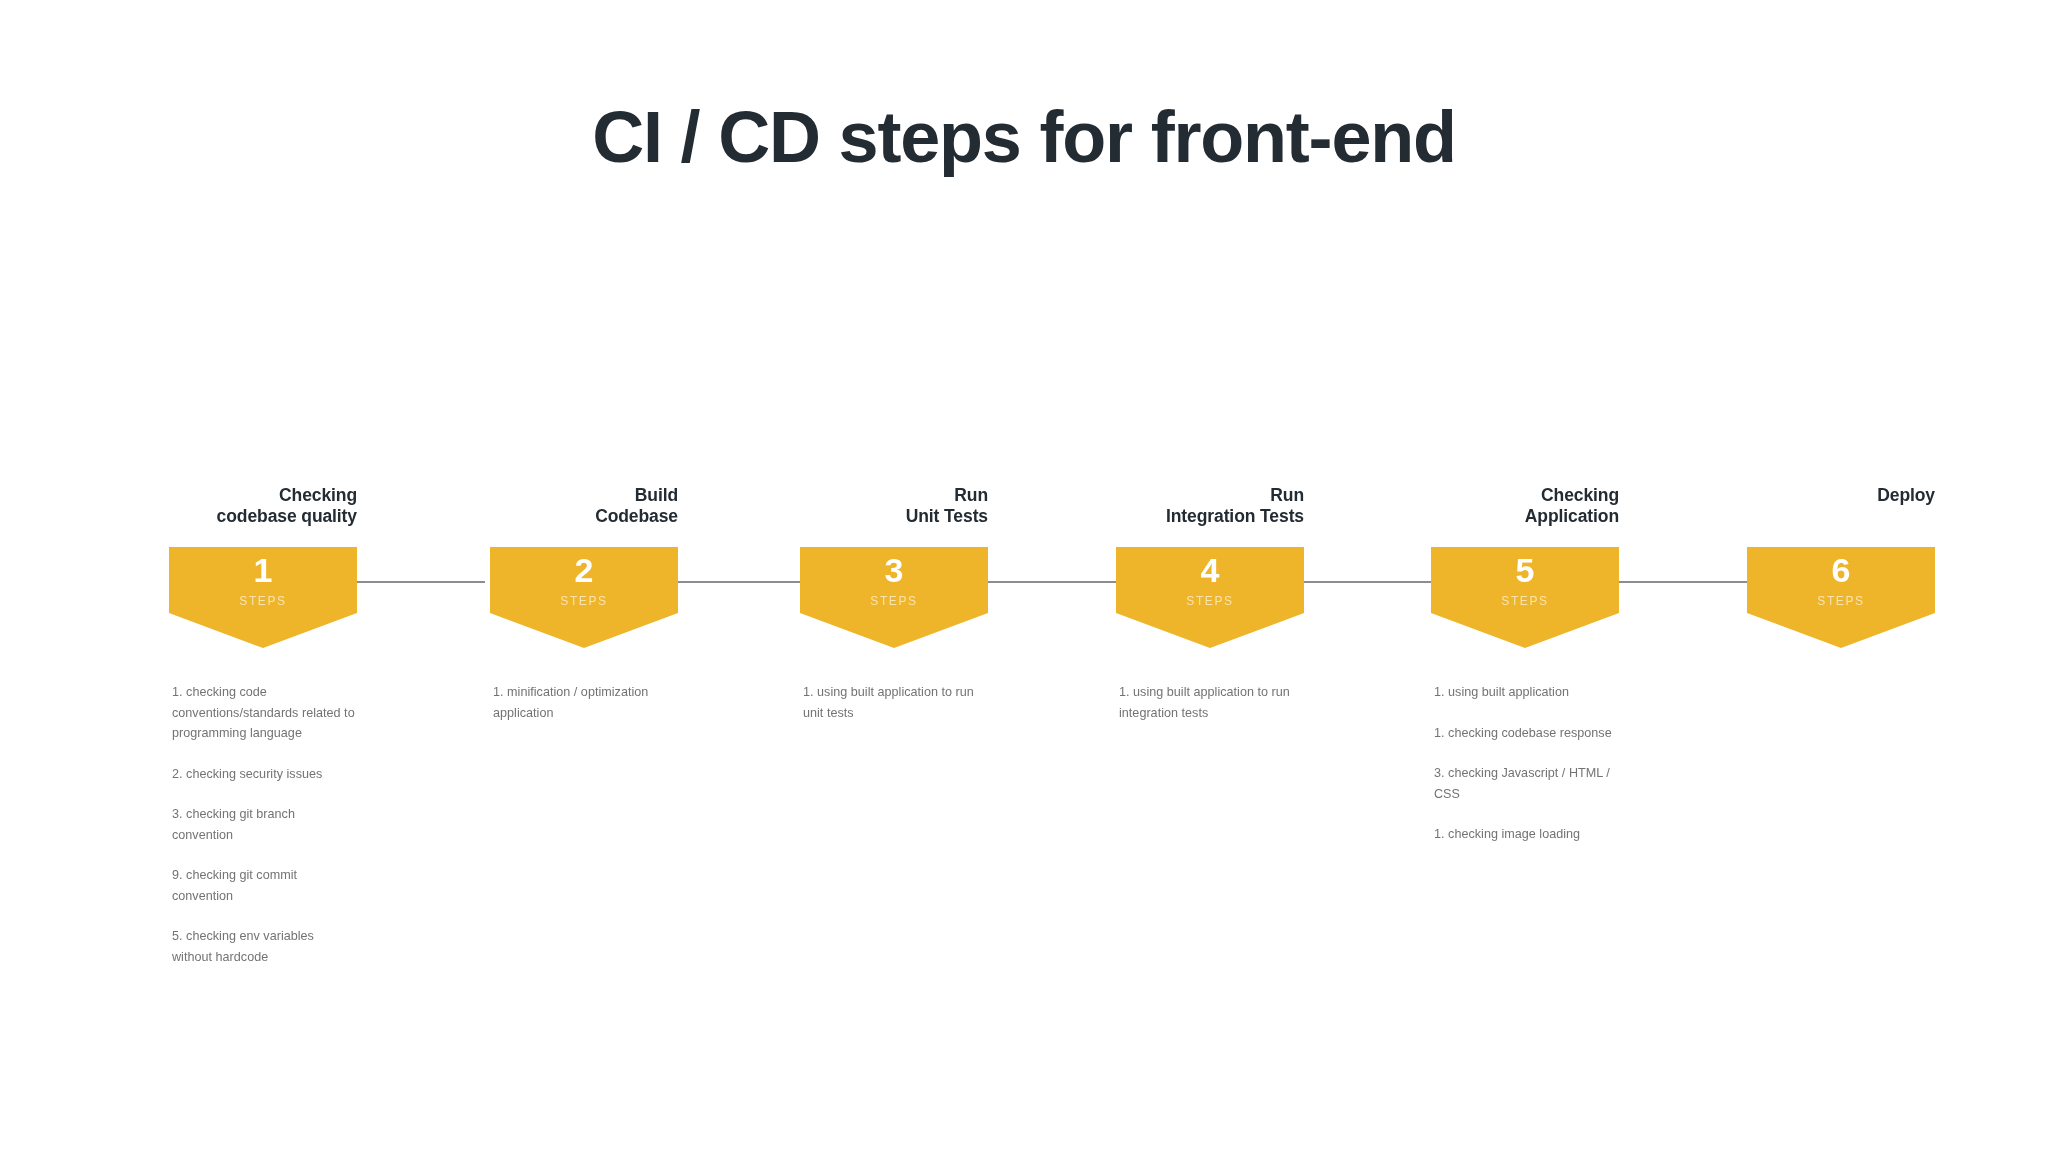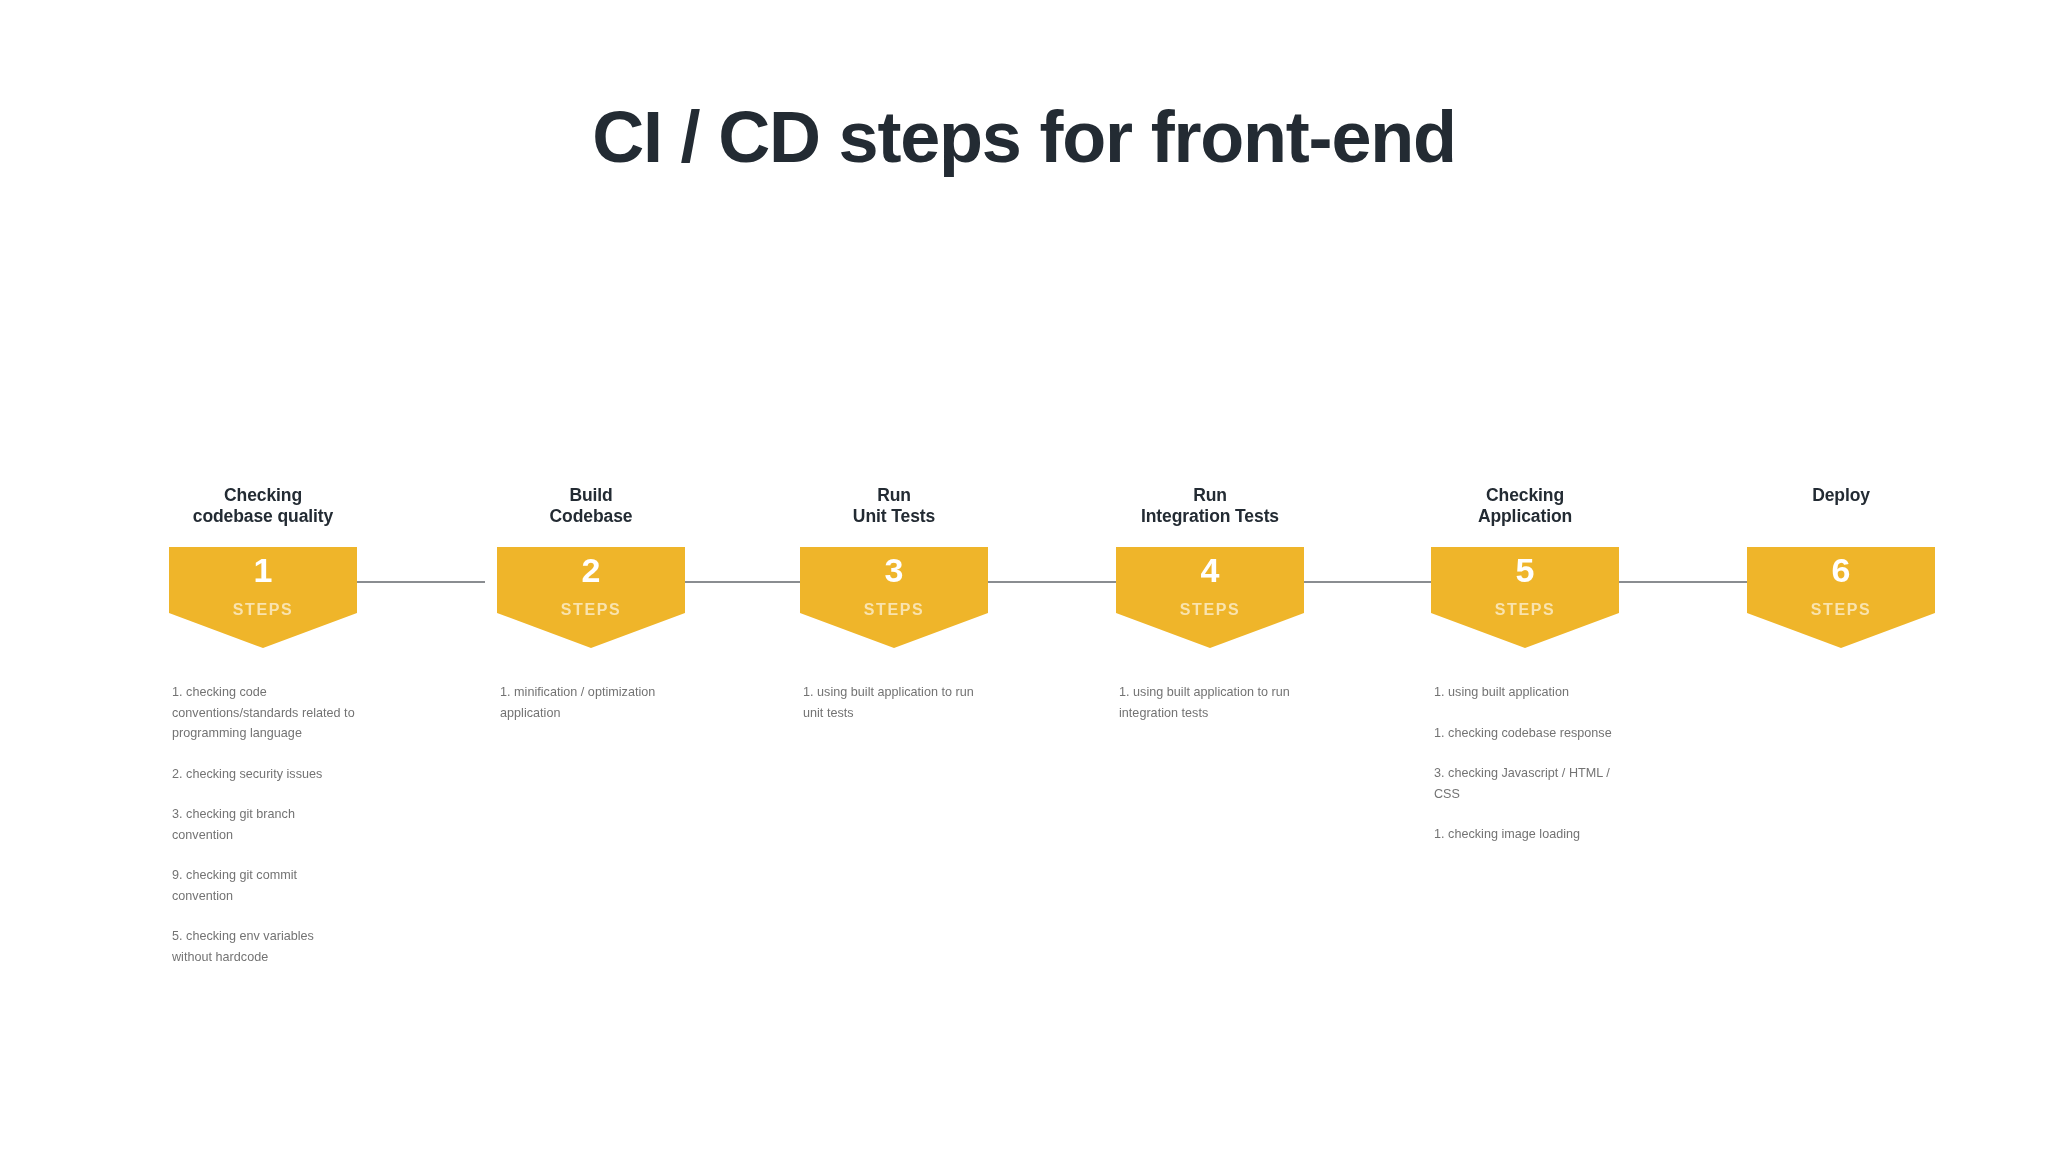--- a/index.html
+++ b/index.html
@@ -65,21 +65,21 @@
   .col {
     position: absolute;
     top: 0;
     width: 188px;
   }
 
   .col-heading {
     font-size: 17.5px;
     font-weight: 700;
     color: #232b33;
-    text-align: center;
+    text-align: right;
     line-height: 21px;
     letter-spacing: -0.1px;
     margin: 0;
     height: 44px;
     white-space: pre-line;
   }
 
   
   .badge {
     position: relative;
@@ -108,26 +108,26 @@
     box-sizing: border-box;
   }
   .badge-number {
     font-size: 34px;
     font-weight: 700;
     color: #ffffff;
     line-height: 36px;
     letter-spacing: 0px;
   }
   .badge-steps {
-    font-size: 16px;
-    font-weight: 700;
+    font-size: 12px;
+    font-weight: 400;
     color: rgba(255, 255, 255, 0.62);
     letter-spacing: 1.6px;
     line-height: 24px;
-    margin-top: 10px;
+    margin-top: 1px;
   }
 
   
   .items {
     margin-top: 34px;
     padding-left: 3px;
   }
   .item {
     font-size: 12.6px;
     line-height: 20.5px;
@@ -165,21 +165,21 @@
           </div>
         </div>
         <div class="items">
           <div class="item">1. checking code conventions/standards related to programming language</div>
           <div class="item">2. checking security issues</div>
           <div class="item">3. checking git branch convention</div>
           <div class="item">9. checking git commit convention</div>
           <div class="item">5. checking env variables without hardcode</div>
         </div>
       </div>
-      <div class="col" style="left: 328px;">
+      <div class="col" style="left: 321px;">
         <div class="col-heading">Build
 Codebase</div>
         <div class="badge">
           <svg class="badge-shape" viewBox="0 0 188 101" preserveAspectRatio="none">
             <polygon points="0,0 188,0 188,66 94,101 0,66" fill="#efb52a"></polygon>
           </svg>
           <div class="badge-inner">
             <div class="badge-number">2</div>
             <div class="badge-steps">STEPS</div>
           </div>

